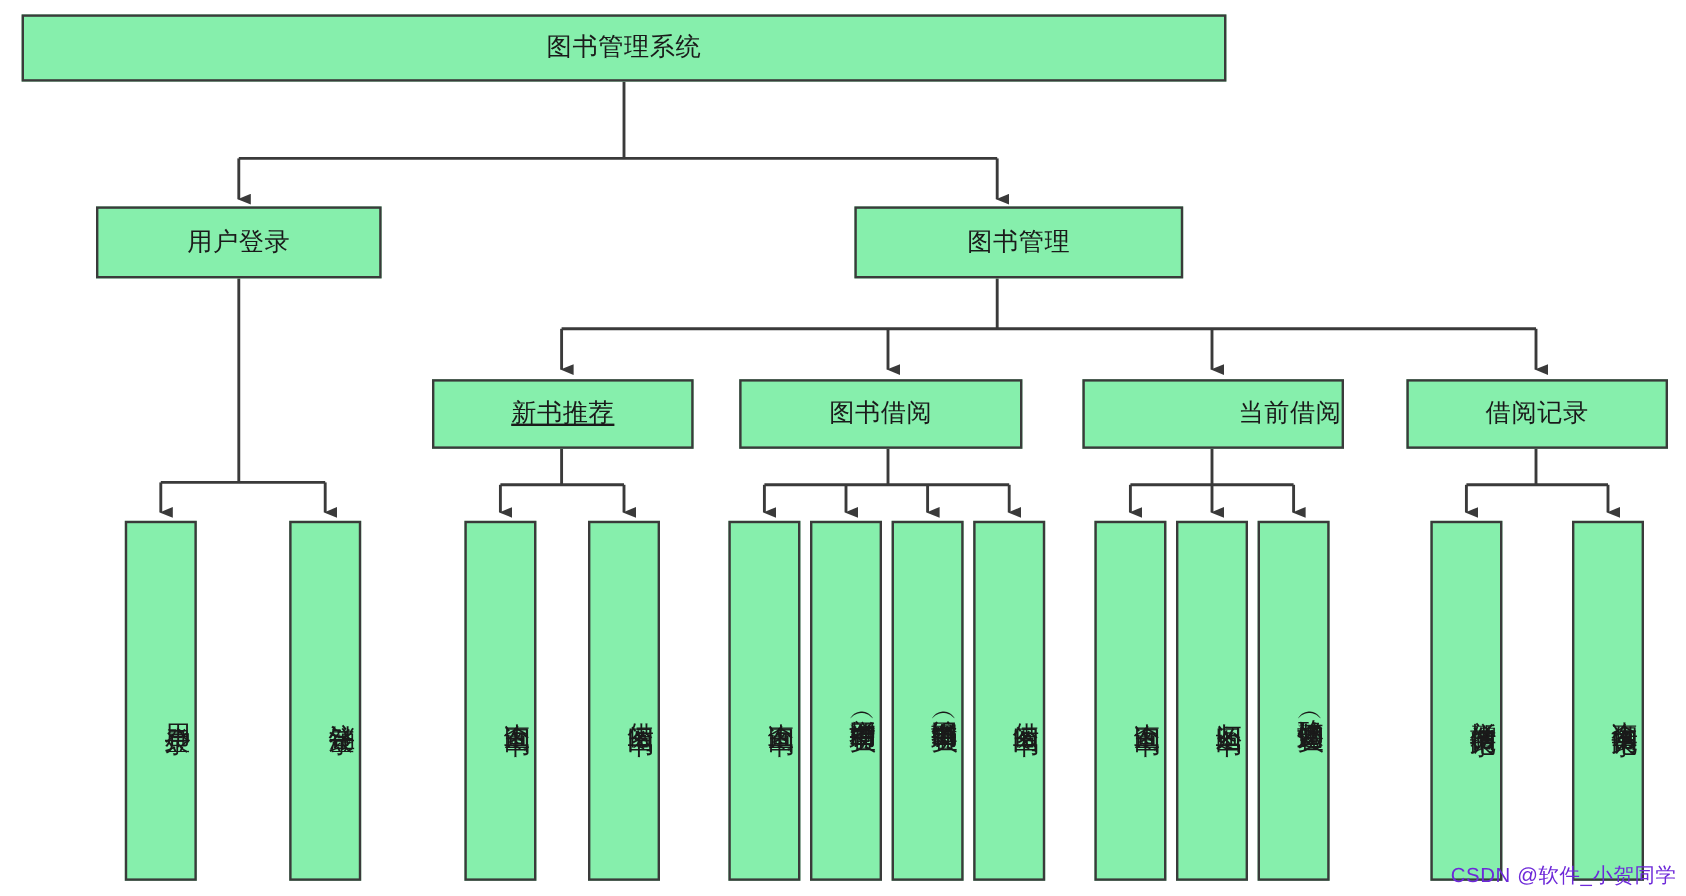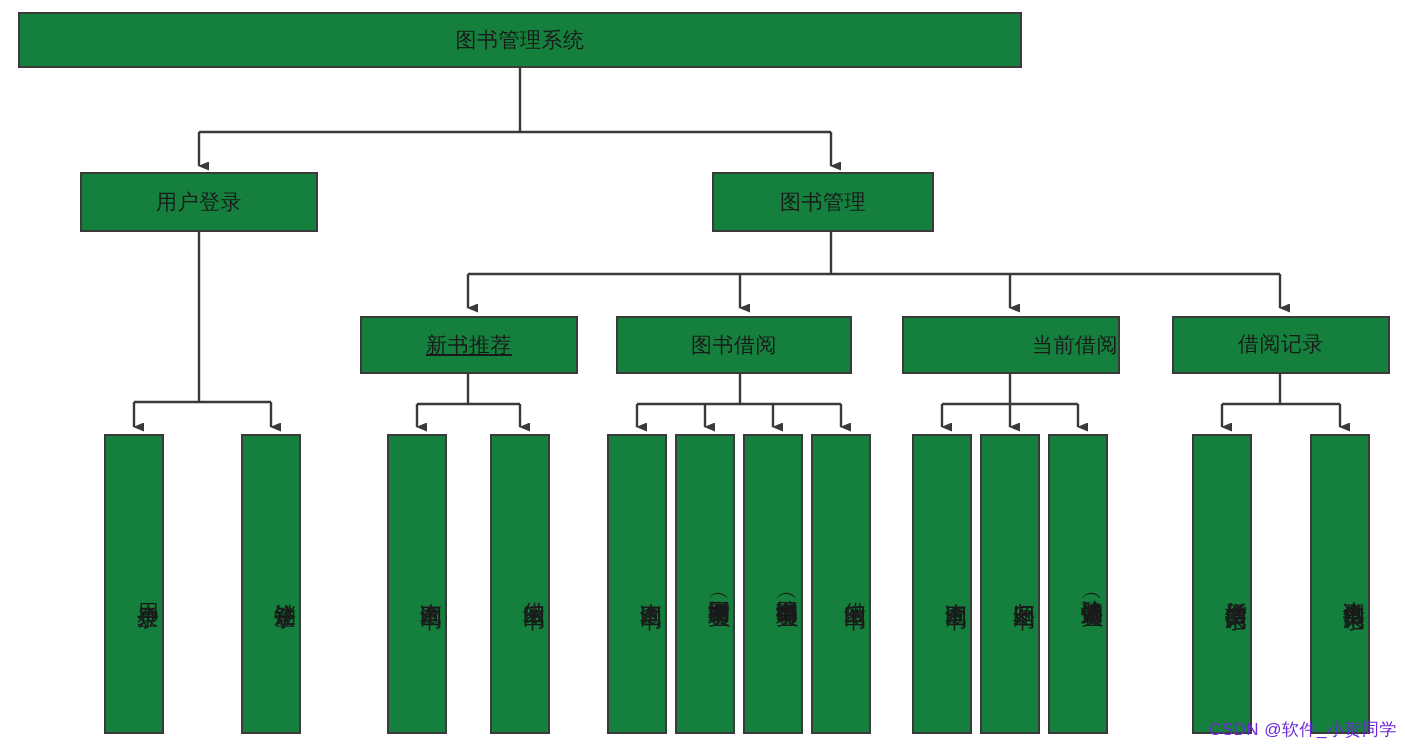--- a/index.html
+++ b/index.html
@@ -22,21 +22,21 @@
     position: absolute;
     left: 0;
     top: 0;
     width: 1405px;
     height: 747px;
   }
   .node {
     position: absolute;
     box-sizing: border-box;
     border: 2px solid #3a3a3a;
-    background: #15803d;
+    background: #86efac;
     display: flex;
     align-items: center;
     justify-content: center;
     color: #1a1a1a;
     z-index: 2;
   }
   .node-h {
     font-size: 21px;
     letter-spacing: 0.5px;
     line-height: 1.1;
@@ -126,34 +126,34 @@
     </g>
   </svg>
 
   <div class="node node-h" style="left:18px; top:12px; width:1004px; height:56px;">
     <span>图书管理系统</span>
   </div>
 
   <div class="node node-h" style="left:80px; top:172px; width:238px; height:60px;">
     <span>用户登录</span>
   </div>
-  <div class="node node-h" style="left:712px; top:172px; width:222px; height:60px;">
+  <div class="node node-h" style="left:712px; top:172px; width:274px; height:60px;">
     <span>图书管理</span>
   </div>
 
   <div class="node node-h" style="left:360px; top:316px; width:218px; height:58px;text-decoration:underline;">
     <span>新书推荐</span>
   </div>
   <div class="node node-h" style="left:616px; top:316px; width:236px; height:58px;">
     <span>图书借阅</span>
   </div>
   <div class="node node-h" style="left:902px; top:316px; width:218px; height:58px;justify-content:flex-end;">
     <span>当前借阅</span>
   </div>
-  <div class="node node-h" style="left:1172px; top:316px; width:218px; height:58px;font-family:Liberation Serif, serif;">
+  <div class="node node-h" style="left:1172px; top:316px; width:218px; height:58px;">
     <span>借阅记录</span>
   </div>
 
   <div class="node node-v" style="left:104px; top:434px; width:60px; height:300px;">
     <span class="vtext">用户登录</span>
   </div>
   <div class="node node-v" style="left:241px; top:434px; width:60px; height:300px;">
     <span class="vtext">注销登录</span>
   </div>
 

